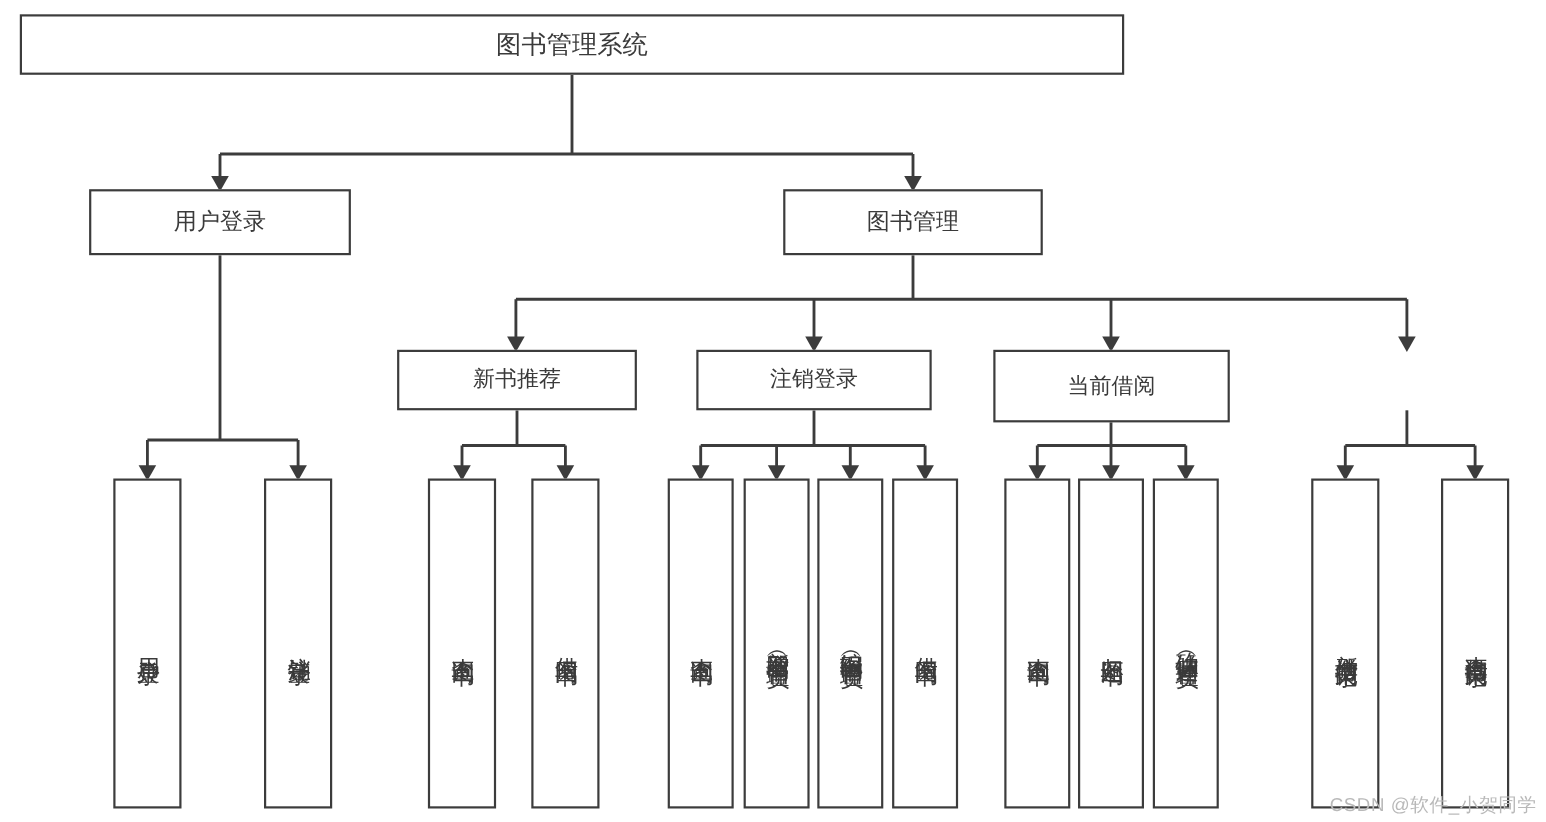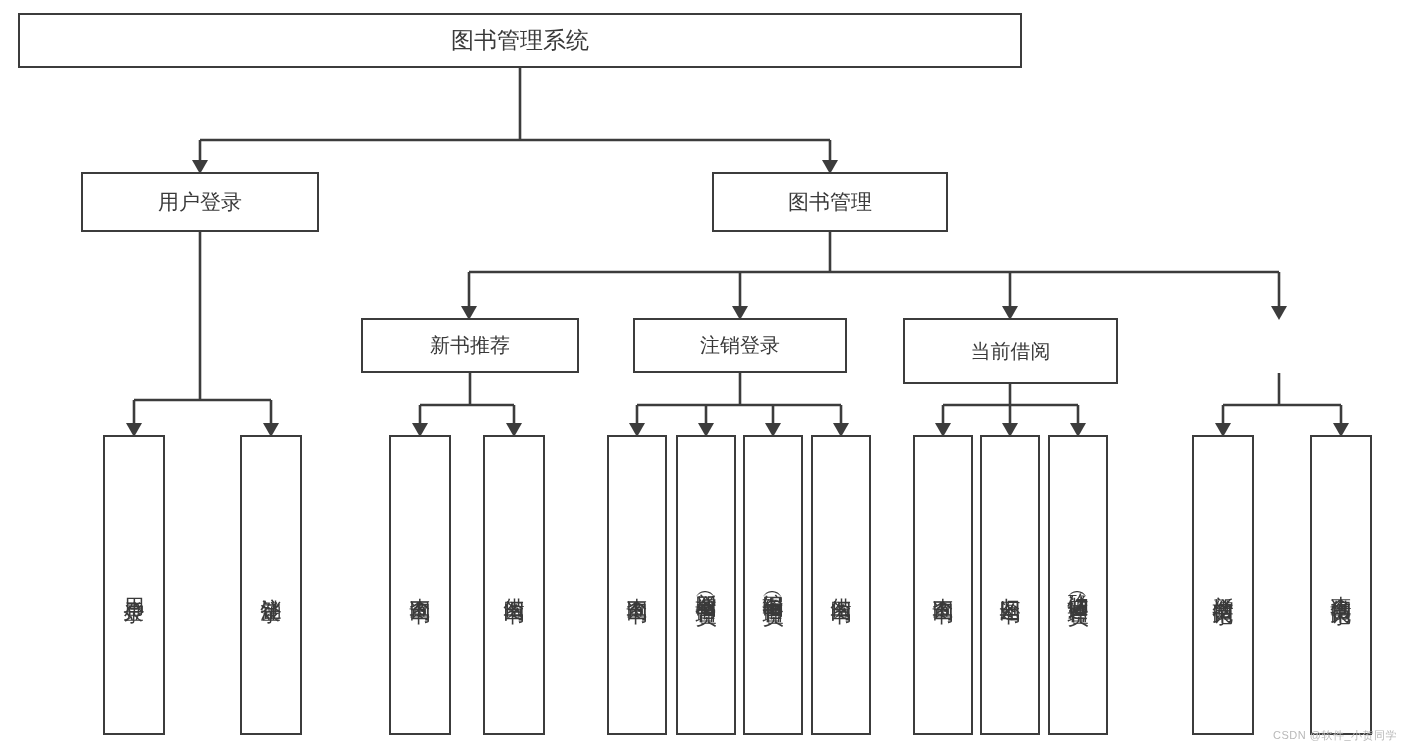--- a/index.html
+++ b/index.html
@@ -41,21 +41,21 @@
 
   
   #wires{position:absolute;left:0;top:0;width:1405px;height:747px;pointer-events:none;}
   #wires line,#wires path{stroke:#3c3c3c;stroke-width:2.6;fill:none;}
   #wires polygon{fill:#3c3c3c;}
 
   
   .watermark{
     position:absolute;
     right:8px;bottom:4px;
-    font-size:11px;
+    font-size:17px;
     color:#b9b9b9;
     letter-spacing:.5px;
     white-space:nowrap;
     text-align:center;
   }
 </style>
 </head>
 <body>
 
 <div id="diagram">

